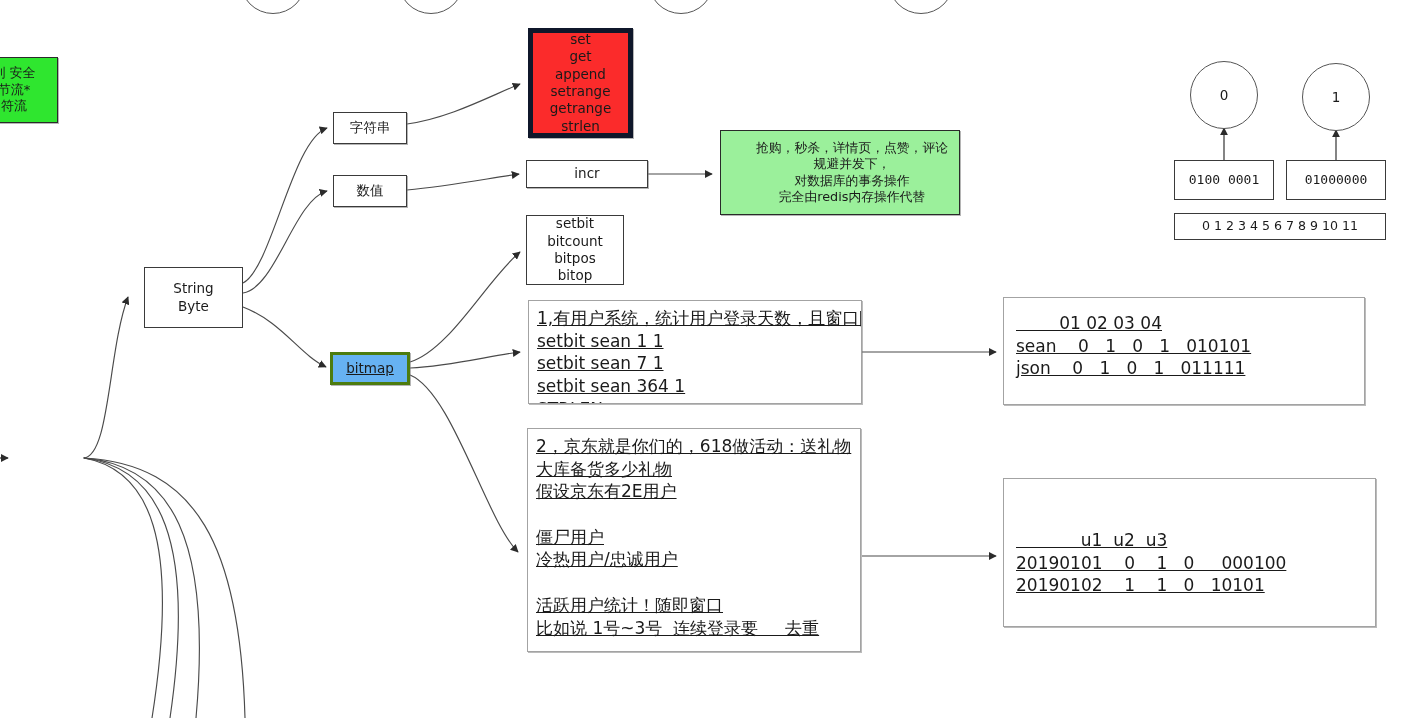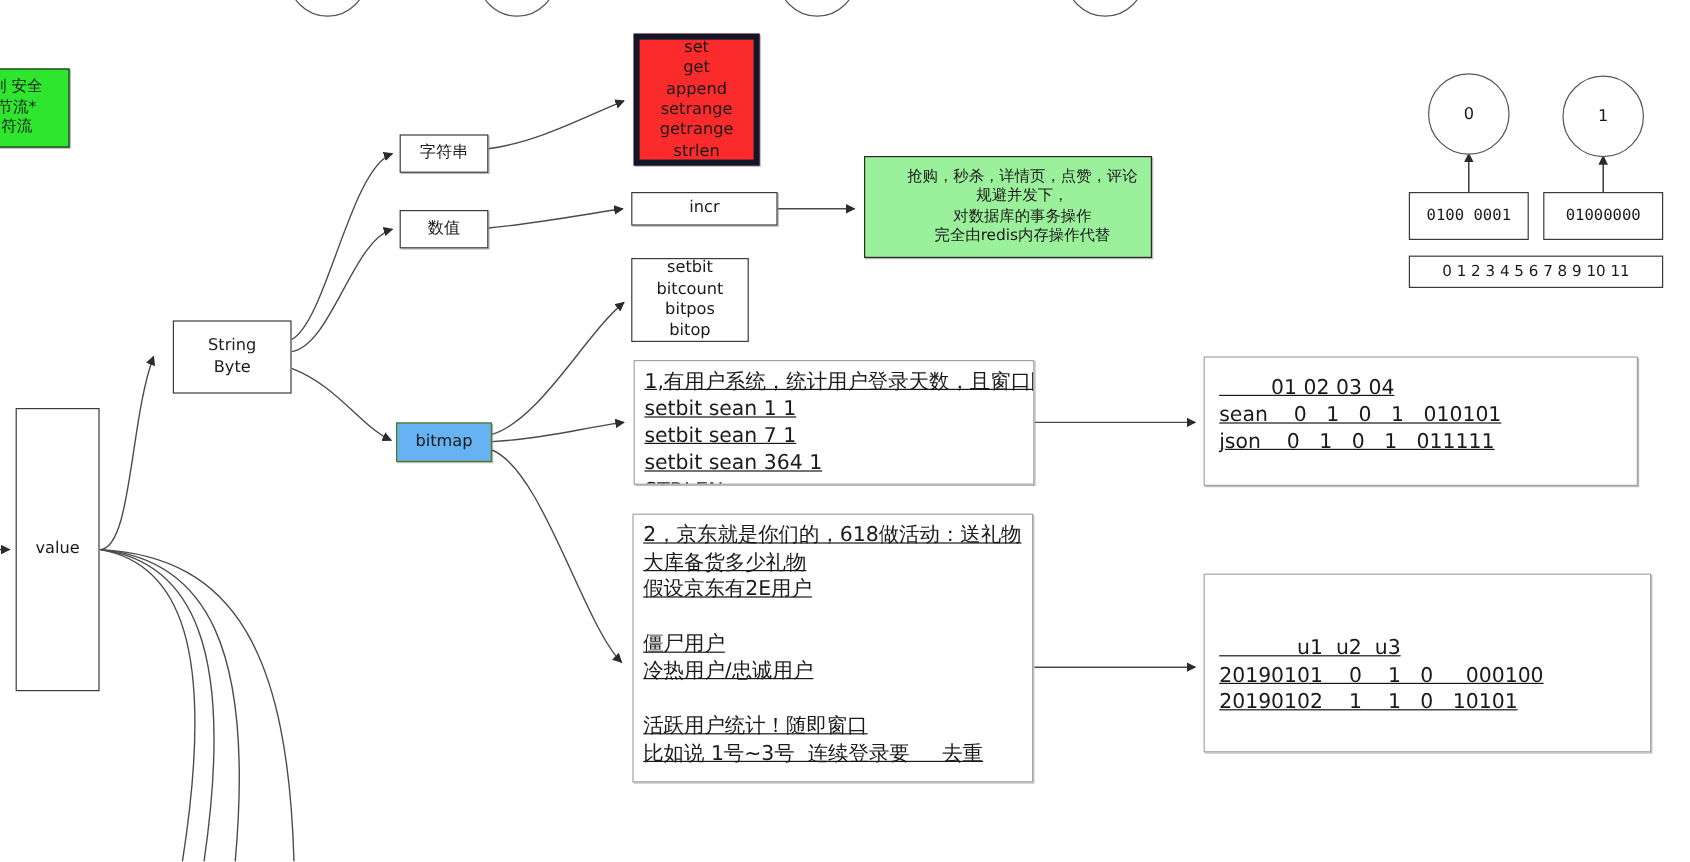--- a/index.html
+++ b/index.html
@@ -46,21 +46,21 @@
     position:absolute;
     border:1px solid #555;
     border-radius:50%;
     background:#ffffff;
     display:flex; align-items:center; justify-content:center;
     font-size:13.5px; color:#1a1a1a;
   }
   .green { background:#2fe62f; border:1px solid #2a2a2a; }
   .lightgreen { background:#9bf09b; border:1px solid #2a2a2a;padding-left:24px; }
   .red { background:#fb2b2b; border:5px solid #0f172a; }
-  .blue { background:#66b2f2; border:1px solid #4d7c0f; }
+  .blue { background:#66b2f2; border:3px solid #4d7c0f;text-decoration:underline; }
 </style>
 </head>
 <body>
 
 <div id="canvas">
 
   <svg class="edges" viewBox="0 0 1408 718">
     <defs>
       <marker id="arr" viewBox="0 0 10 10" refX="9" refY="5" markerWidth="7" markerHeight="7" orient="auto-start-reverse">
         <path d="M 0 0 L 10 5 L 0 10 z" fill="#2b2b2b"></path>
@@ -110,21 +110,20 @@
 
   <div class="circle" style="left:240px; top:-52px; width:66px; height:66px;"></div>
   <div class="circle" style="left:398px; top:-52px; width:66px; height:66px;"></div>
   <div class="circle" style="left:648px; top:-52px; width:66px; height:66px;"></div>
   <div class="circle" style="left:888px; top:-52px; width:66px; height:66px;"></div>
 
   <div class="node green" style="left:-30px; top:57px; width:88px; height:66px; font-size:13px;">制  安全
 节流*
 符流</div>
 
-  <div class="node plain" style="left:13px; top:340px; width:70px; height:236px;">value</div>
 
   <div class="node plain" style="left:144px; top:267px; width:99px; height:61px;">String
 Byte</div>
 
   <div class="node" style="left:333px; top:112px; width:74px; height:32px;">字符串</div>
 
   <div class="node" style="left:333px; top:175px; width:74px; height:32px;">数值</div>
 
   <div class="node blue" style="left:330px; top:352px; width:80px; height:33px;">bitmap</div>
 

